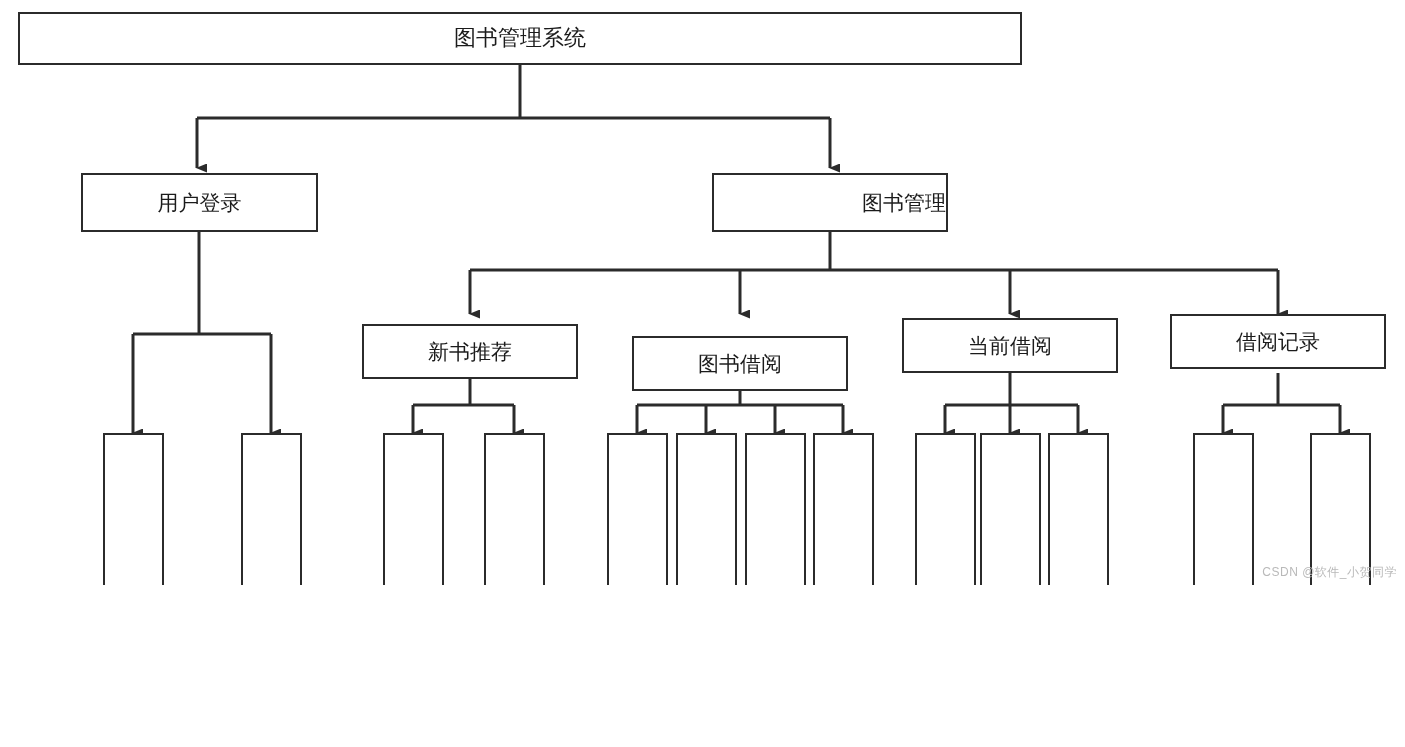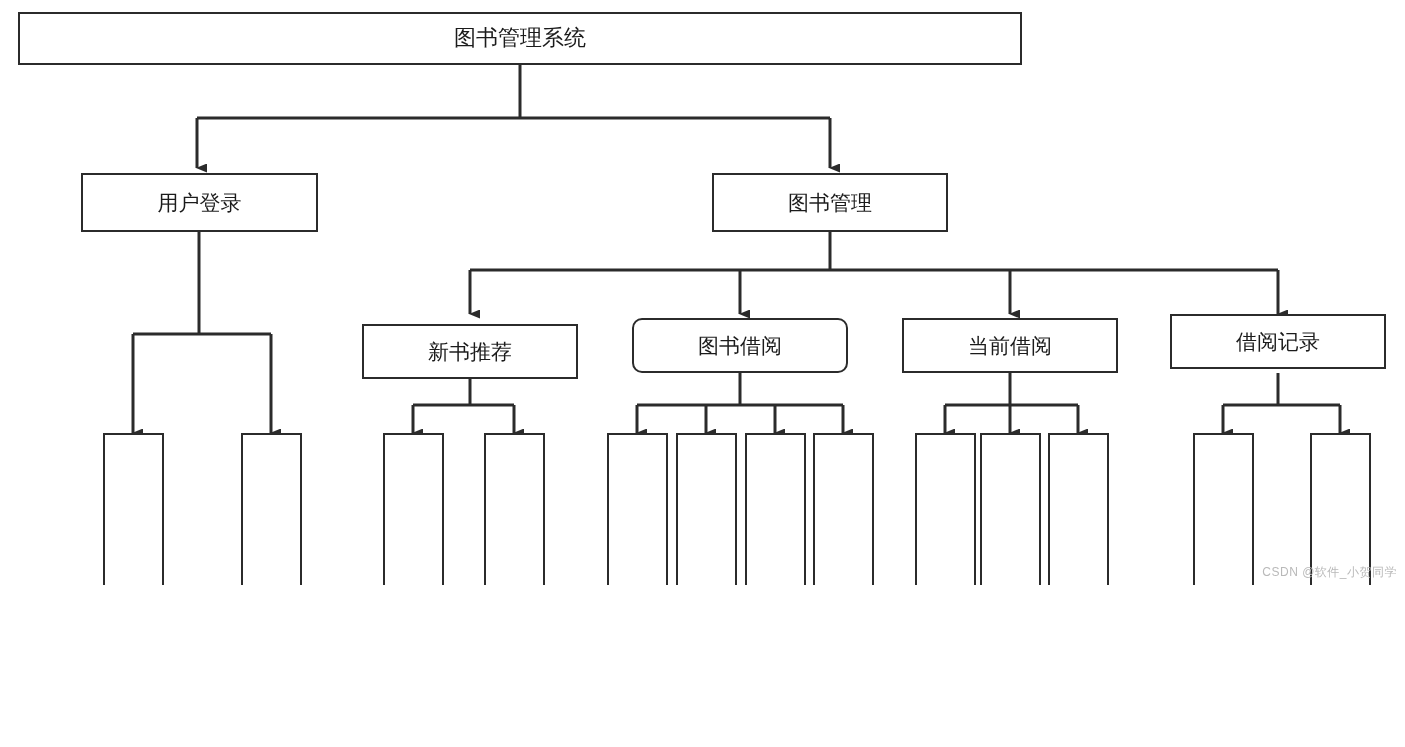--- a/index.html
+++ b/index.html
@@ -128,29 +128,29 @@
   </svg>
 
   <div class="node node-root" style="left:18px; top:12px; width:1004px; height:53px;">
     <span class="node-label-h">图书管理系统</span>
   </div>
 
   <div class="node node-branch" style="left:81px; top:173px; width:237px; height:59px;">
     <span class="node-label-h">用户登录</span>
   </div>
 
-  <div class="node node-branch" style="left:712px; top:173px; width:236px; height:59px;">
+  <div class="node node-branch" style="left:712px; top:173px; width:236px; height:59px;justify-content:flex-end;">
     <span class="node-label-h">图书管理</span>
   </div>
 
   <div class="node node-branch" style="left:362px; top:318px; width:216px; height:55px;margin-top:6px;">
     <span class="node-label-h">新书推荐</span>
   </div>
 
-  <div class="node node-branch" style="left:632px; top:318px; width:216px; height:55px;border-radius:10px;">
+  <div class="node node-branch" style="left:632px; top:336px; width:216px; height:55px;">
     <span class="node-label-h">图书借阅</span>
   </div>
 
   <div class="node node-branch" style="left:902px; top:318px; width:216px; height:55px;">
     <span class="node-label-h">当前借阅</span>
   </div>
 
   <div class="node node-branch" style="left:1170px; top:314px; width:216px; height:55px;">
     <span class="node-label-h">借阅记录</span>
   </div>

